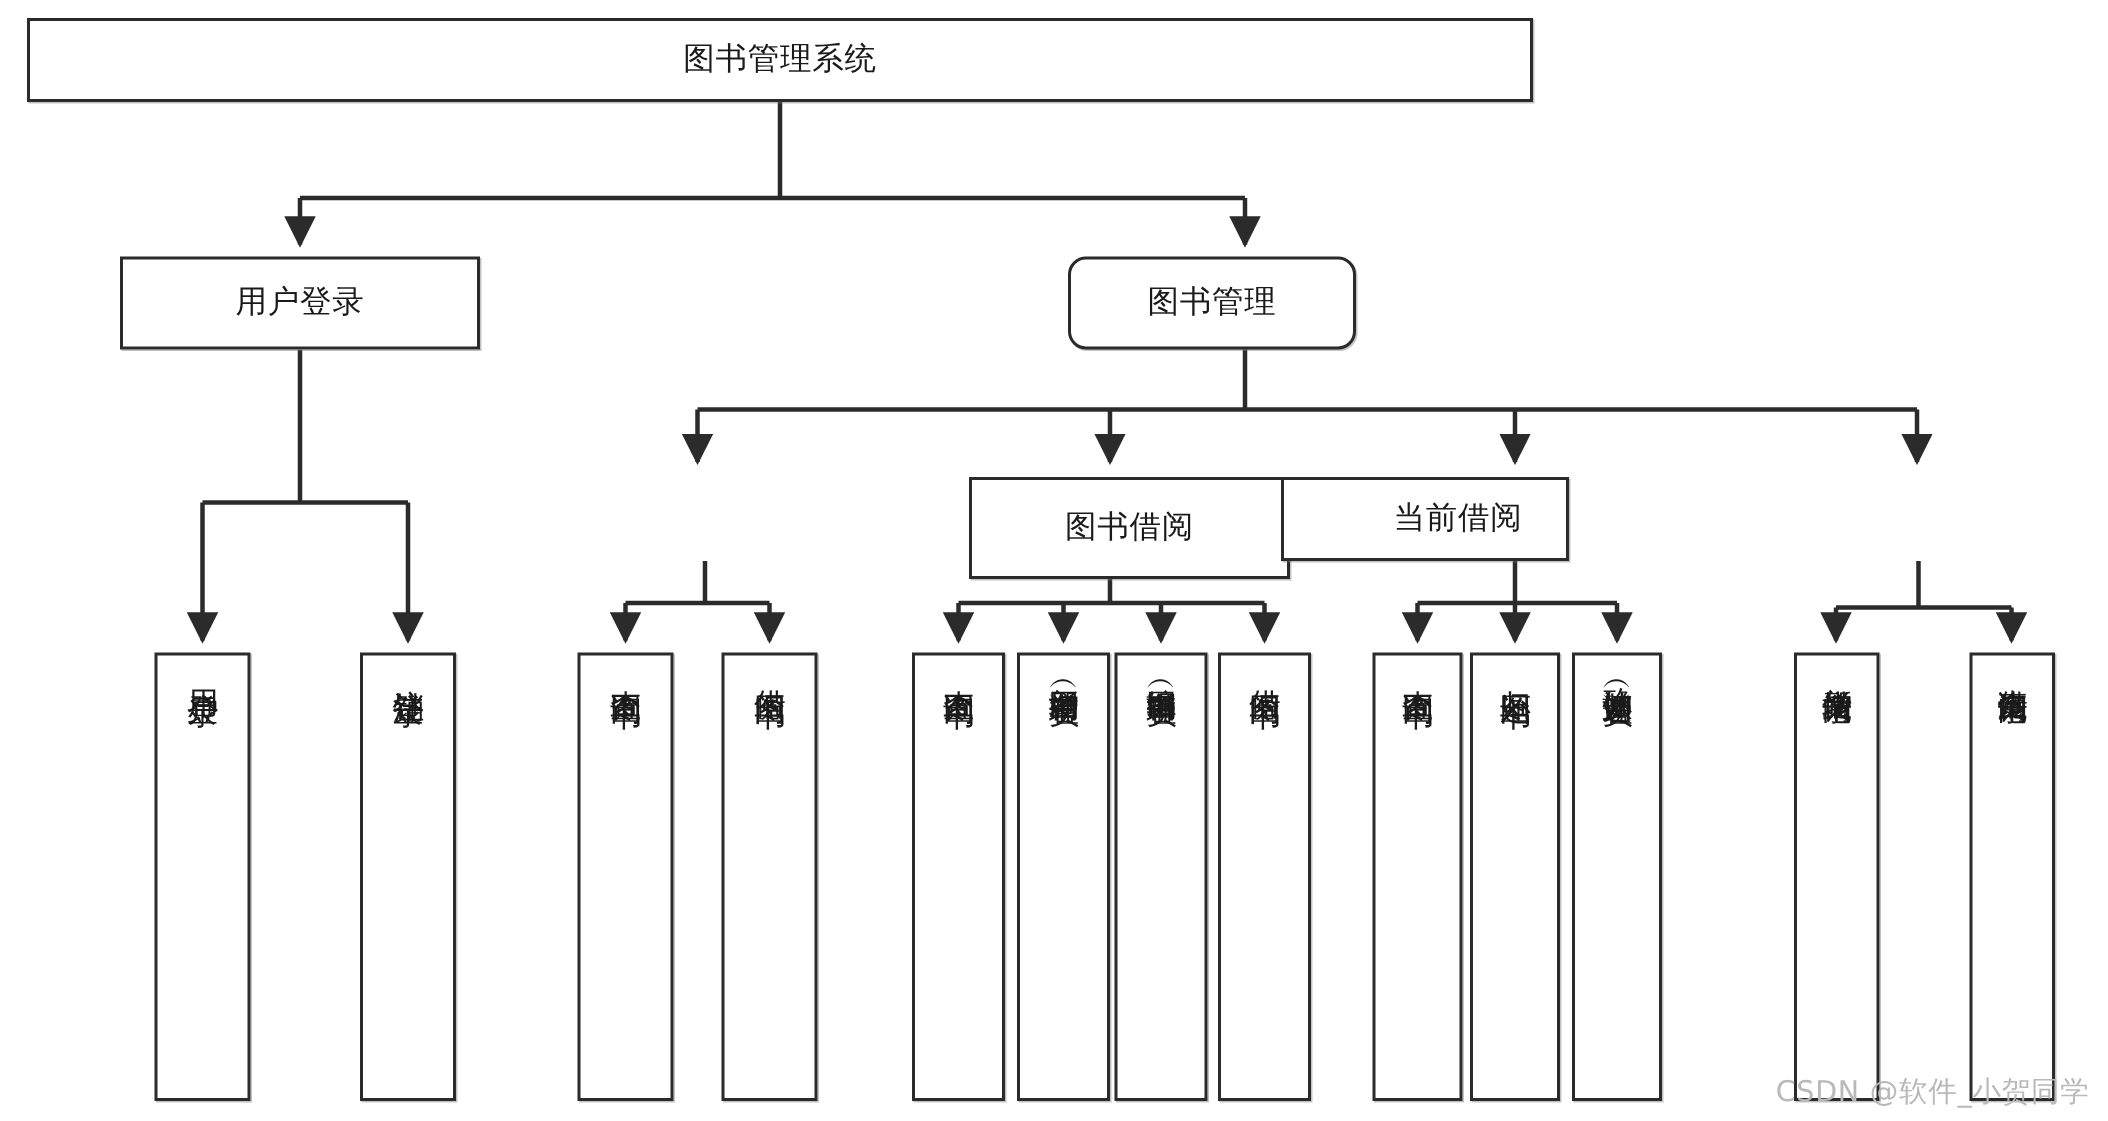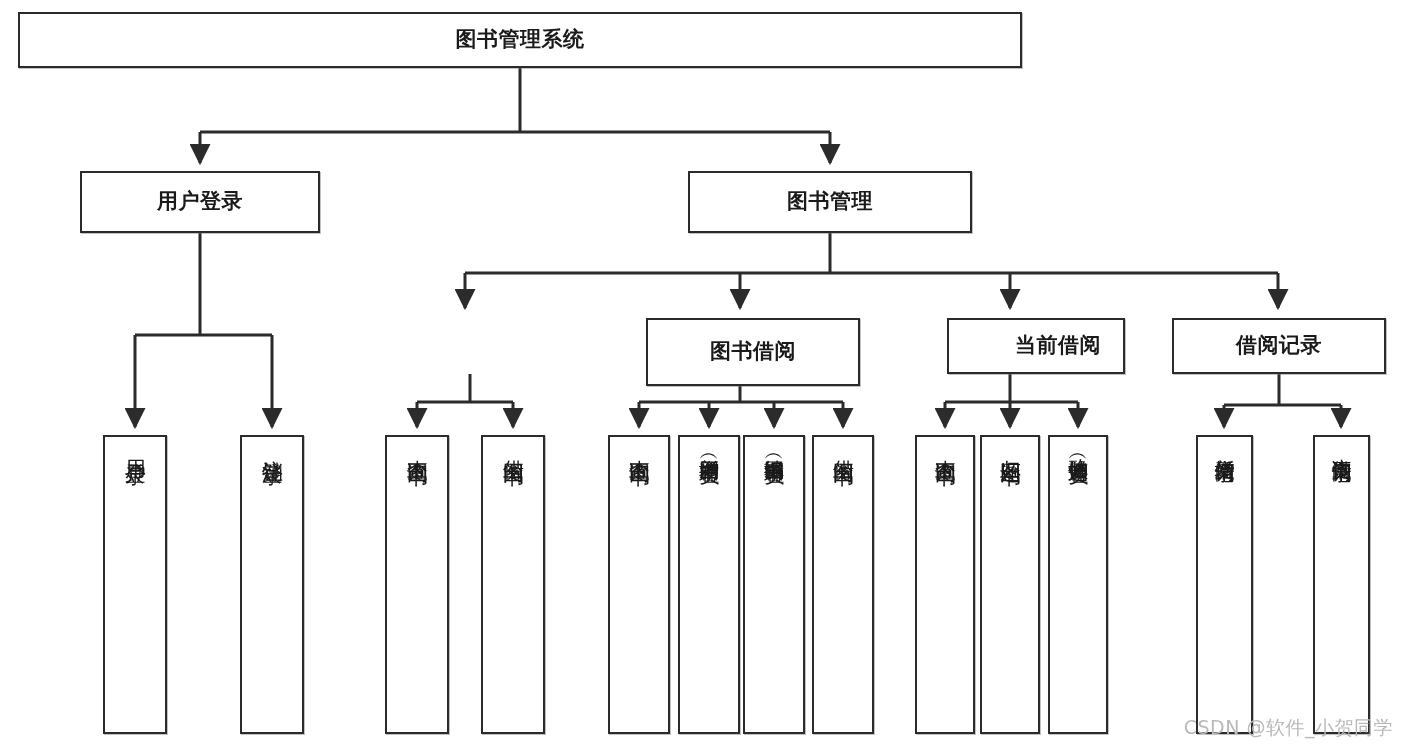--- a/index.html
+++ b/index.html
@@ -38,21 +38,20 @@
   }
   .node .label {
     display: block;
     text-align: center;
     letter-spacing: 0.5px;
   }
   .node.horizontal .label {
     font-size: 21px;
     line-height: 1.1;
     white-space: nowrap;
-    font-weight: bold;
   }
   .node.vertical {
     align-items: flex-start;
     padding-top: 6px;
   }
   .node.vertical .label {
     writing-mode: vertical-rl;
     text-orientation: upright;
     font-size: 21px;
     line-height: 1.18;
@@ -130,32 +129,29 @@
     </g>
   </svg>
 
   <div class="node horizontal" style="left:18px; top:12px; width:1004px; height:56px;">
     <span class="label">图书管理系统</span>
   </div>
 
   <div class="node horizontal" style="left:80px; top:171px; width:240px; height:62px;">
     <span class="label">用户登录</span>
   </div>
-  <div class="node horizontal" style="left:688px; top:171px; width:284px; height:62px;">
+  <div class="node horizontal" style="left:712px; top:171px; width:192px; height:62px;border-radius:12px;">
     <span class="label">图书管理</span>
   </div>
 
   <div class="node horizontal" style="left:646px; top:318px; width:214px; height:68px;">
     <span class="label">图书借阅</span>
   </div>
-  <div class="node horizontal" style="left:947px; top:318px; width:178px; height:56px;padding-left:44px;">
+  <div class="node horizontal" style="left:854px; top:318px; width:192px; height:56px;padding-left:44px;">
     <span class="label">当前借阅</span>
-  </div>
-  <div class="node horizontal" style="left:1172px; top:318px; width:214px; height:56px;">
-    <span class="label">借阅记录</span>
   </div>
 
   <div class="node vertical" style="left:103px; top:435px; width:64px; height:299px;">
     <span class="label">用户登录</span>
   </div>
   <div class="node vertical" style="left:240px; top:435px; width:64px; height:299px;">
     <span class="label">注销登录</span>
   </div>
 
   <div class="node vertical" style="left:385px; top:435px; width:64px; height:299px;">

